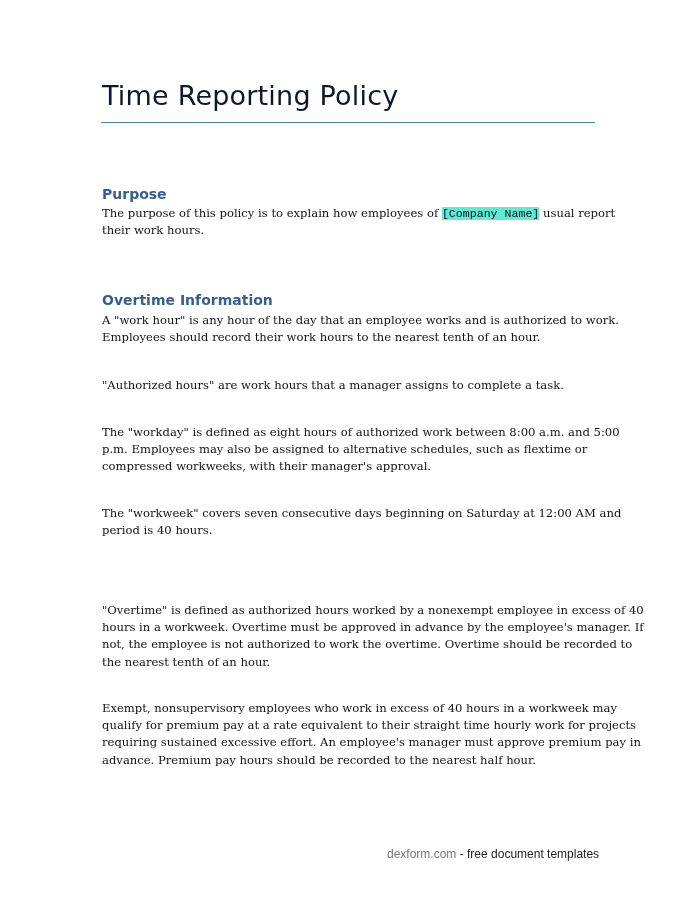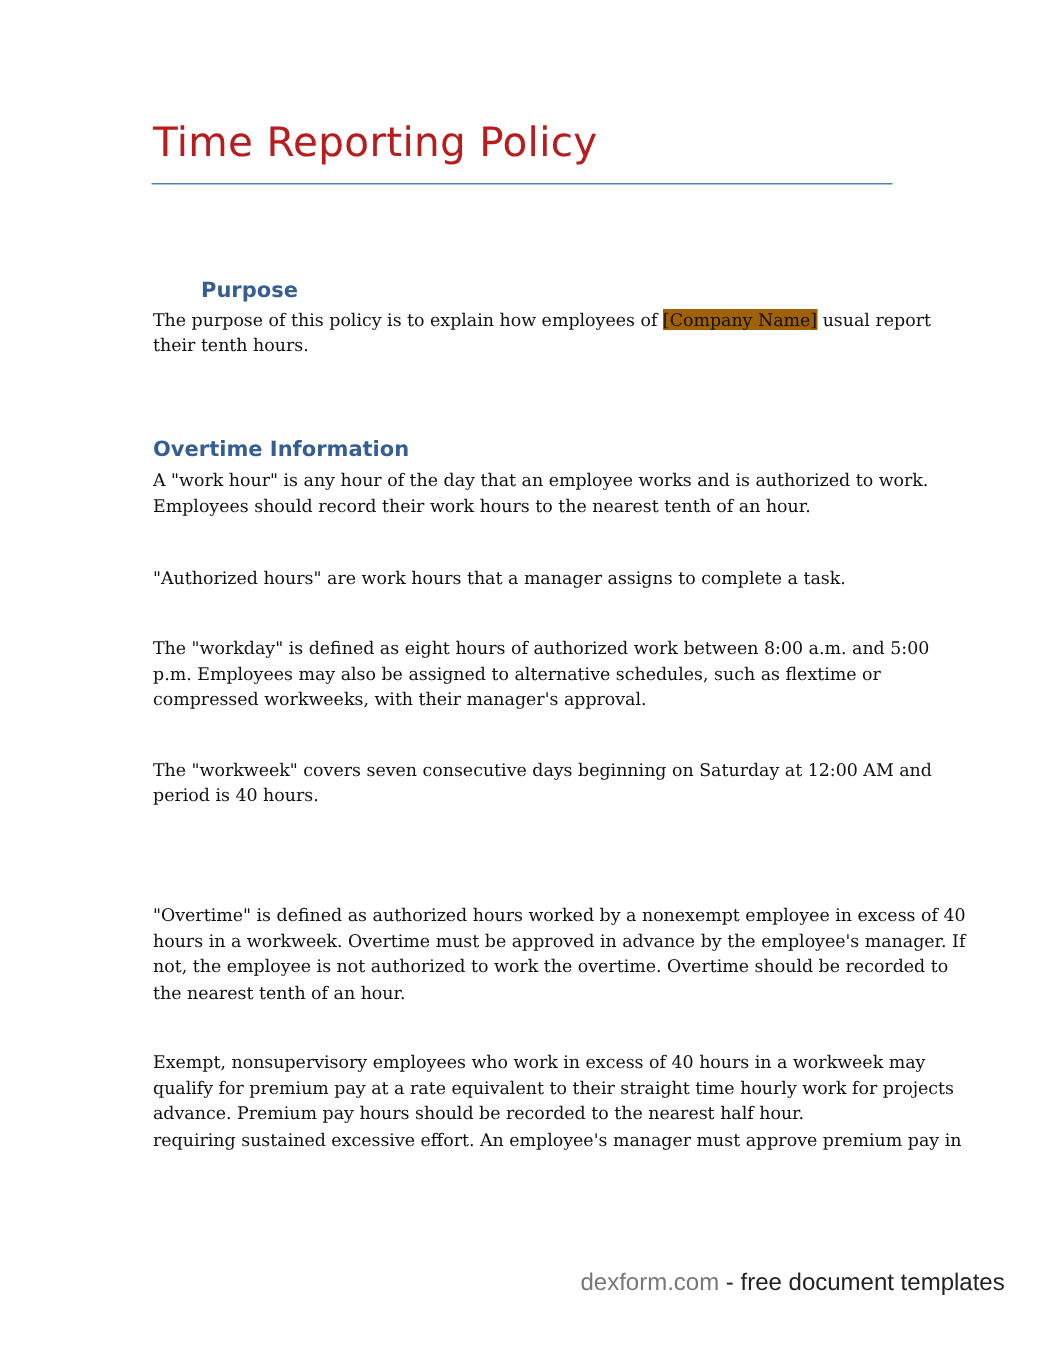--- a/index.html
+++ b/index.html
@@ -1,55 +1,55 @@
 <!DOCTYPE html>
 <html><head>
   <meta charset="utf-8">
   <style>
     html, body { margin: 0; padding: 0; background: #ffffff; }
     body { width: 695px; height: 900px; position: relative; overflow: hidden; }
     .page { position: absolute; left: 0; top: 0; width: 695px; height: 900px; background: #fff; }
     .title {
       position: absolute; left: 102px; top: 80px;
-      font-family: "DejaVu Sans", sans-serif; font-size: 27px; color: #b91c1c;
+      font-family: "DejaVu Sans", sans-serif; font-size: 27px; color: #0f172a;
       letter-spacing: 0.2px; white-space: nowrap;
     }
     .title-rule {
       position: absolute; left: 101px; top: 122px; width: 494px; height: 0;
       border-top: 1.2px solid #4f81bd;
     }
     .heading {
       position: absolute; left: 102px;
       font-family: "DejaVu Sans", sans-serif; font-weight: bold; font-size: 14px; color: #365f91;
       white-space: nowrap;
     }
     .para {
       position: absolute; left: 102px; width: 500px;
       font-family: "DejaVu Serif", serif; font-size: 11.6px; line-height: 17.2px; color: #111;
     }
     .para .line { display: block; white-space: nowrap; }
-    .hl { background: #a16207; }
+    .hl { background: #5eead4; font-family: Liberation Mono, monospace; }
     .footer {
       position: absolute; left: 387px; top: 847px;
-      font-family: "Liberation Sans", sans-serif; font-size: 16px; color: #222; white-space: nowrap;
+      font-family: "Liberation Sans", sans-serif; font-size: 12px; color: #222; white-space: nowrap;
     }
     .footer .brand { color: #777; }
   </style>
 </head>
 <body>
 
 <div class="page">
 
   <div class="title">Time Reporting Policy</div>
   <div class="title-rule"></div>
 
-  <div class="heading" style="top:186px;margin-left:32px;">Purpose</div>
+  <div class="heading" style="top:186px;">Purpose</div>
   <div class="para" style="top:205px;">
     <span class="line"><span>The purpose of this policy is to explain how employees of</span> <span class="hl">[Company Name]</span> <span>usual report</span></span>
-    <span class="line">their tenth hours.</span>
+    <span class="line">their work hours.</span>
   </div>
 
   <div class="heading" style="top:292px;">Overtime Information</div>
 
   <div class="para" style="top:312px;">
     <span class="line">A "work hour" is any hour of the day that an employee works and is authorized to work.</span>
     <span class="line">Employees should record their work hours to the nearest tenth of an hour.</span>
   </div>
 
   <div class="para" style="top:377px;">
@@ -70,21 +70,21 @@
   <div class="para" style="top:602px;">
     <span class="line">"Overtime" is defined as authorized hours worked by a nonexempt employee in excess of 40</span>
     <span class="line">hours in a workweek. Overtime must be approved in advance by the employee's manager. If</span>
     <span class="line">not, the employee is not authorized to work the overtime. Overtime should be recorded to</span>
     <span class="line">the nearest tenth of an hour.</span>
   </div>
 
   <div class="para" style="top:700px;">
     <span class="line">Exempt, nonsupervisory employees who work in excess of 40 hours in a workweek may</span>
     <span class="line">qualify for premium pay at a rate equivalent to their straight time hourly work for projects</span>
+    <span class="line">requiring sustained excessive effort. An employee's manager must approve premium pay in</span>
     <span class="line">advance. Premium pay hours should be recorded to the nearest half hour.</span>
-    <span class="line">requiring sustained excessive effort. An employee's manager must approve premium pay in</span>
   </div>
 
   <div class="footer">
     <span class="brand">dexform.com</span><span> - free document templates</span>
   </div>
 
 </div>
 
 </body></html>

